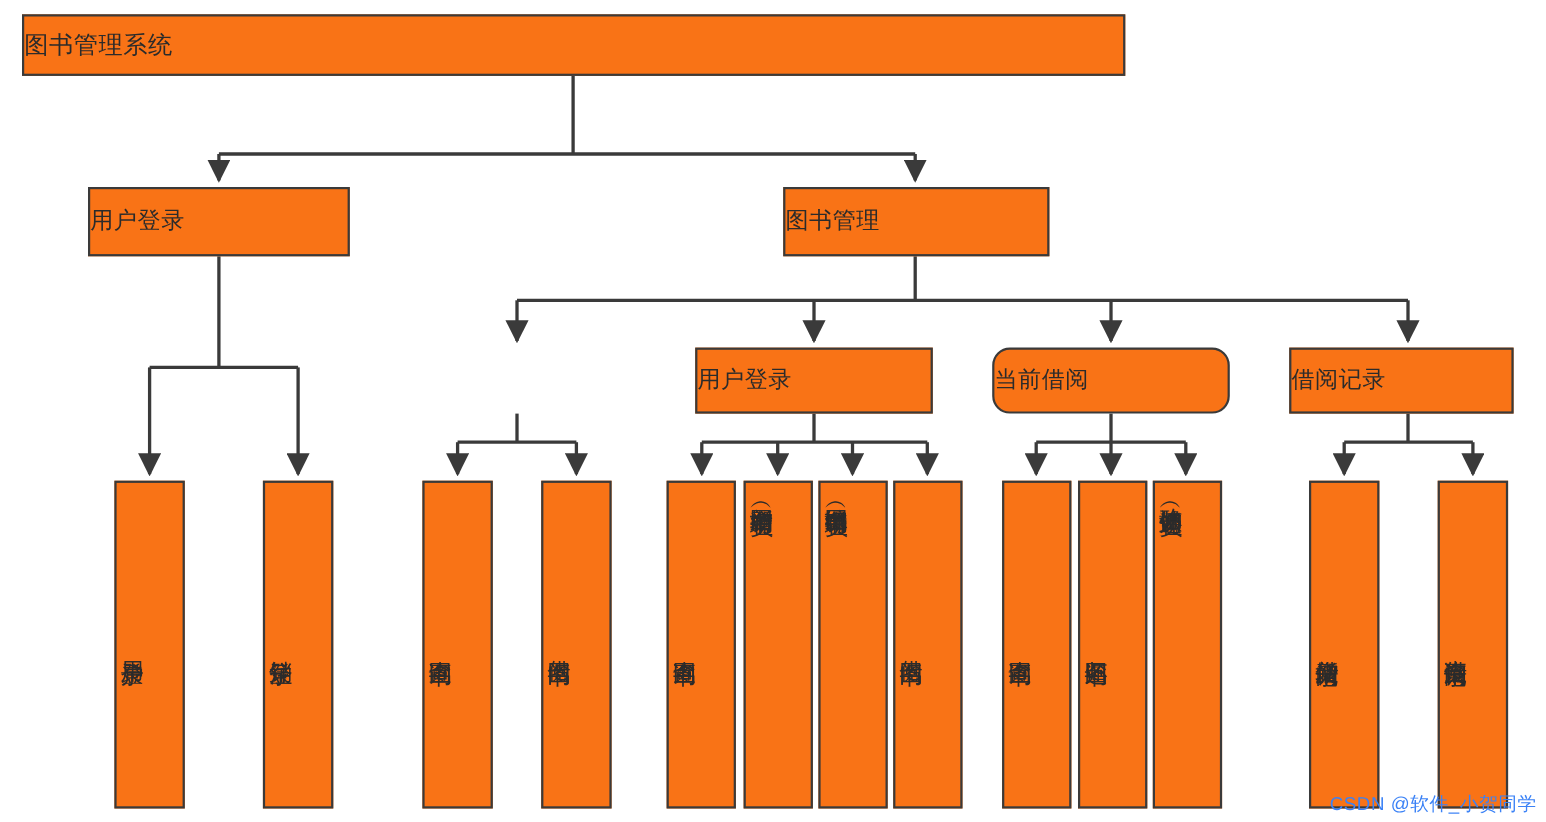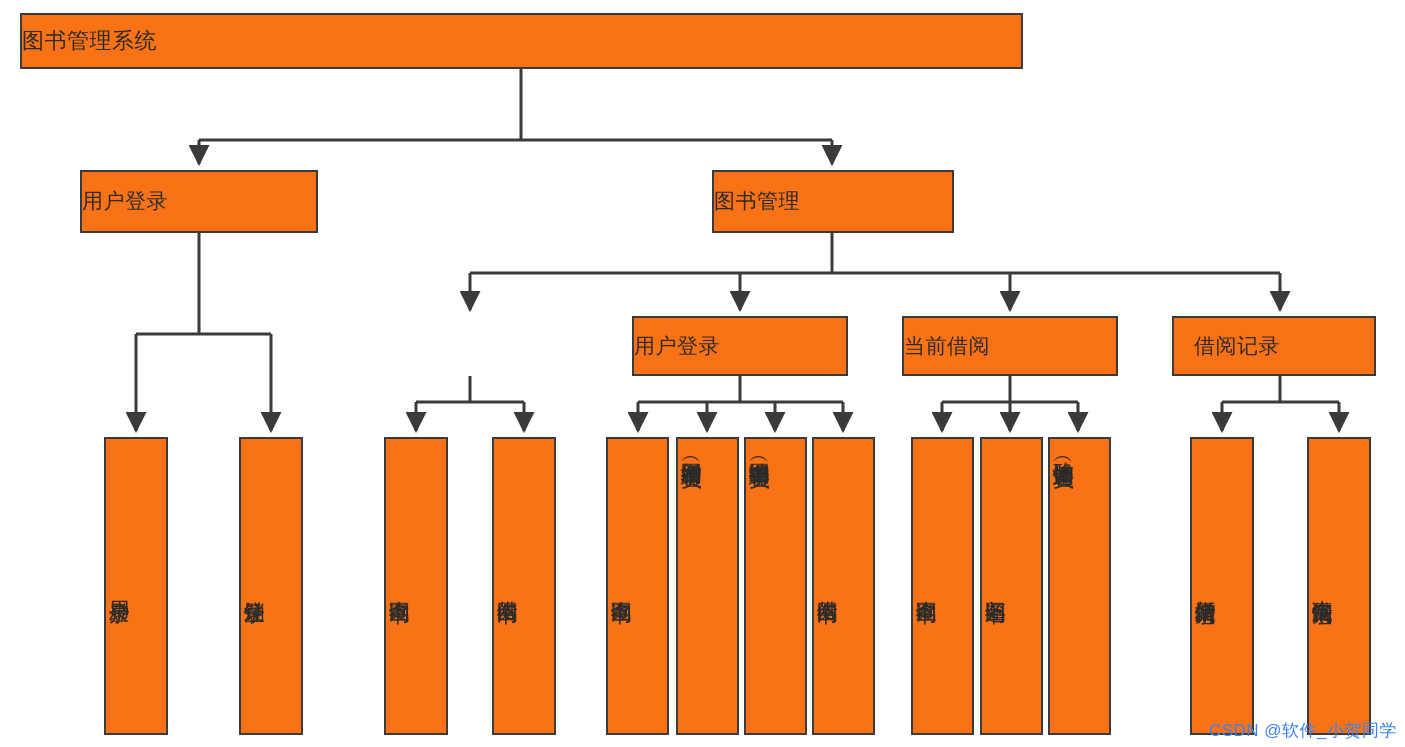--- a/index.html
+++ b/index.html
@@ -138,24 +138,24 @@
   <div class="node" style="left:80px; top:170px; width:238px; height:63px;">
     <span class="lbl">用户登录</span>
   </div>
   <div class="node" style="left:712px; top:170px; width:242px; height:63px;">
     <span class="lbl">图书管理</span>
   </div>
 
   <div class="node" style="left:632px; top:316px; width:216px; height:60px;">
     <span class="lbl">用户登录</span>
   </div>
-  <div class="node" style="left:902px; top:316px; width:216px; height:60px;">
+  <div class="node" style="left:902px; top:316px; width:216px; height:60px;border-radius:16px;">
     <span class="lbl">当前借阅</span>
   </div>
-  <div class="node" style="left:1172px; top:316px; width:204px; height:60px;padding-left:20px;">
+  <div class="node" style="left:1172px; top:316px; width:204px; height:60px;">
     <span class="lbl">借阅记录</span>
   </div>
 
   <div class="node vertical mid" style="left:104px; top:437px; width:64px; height:298px;">
     <span class="lbl">用户登录</span>
   </div>
   <div class="node vertical mid" style="left:239px; top:437px; width:64px; height:298px;">
     <span class="lbl">注销登录</span>
   </div>
 

